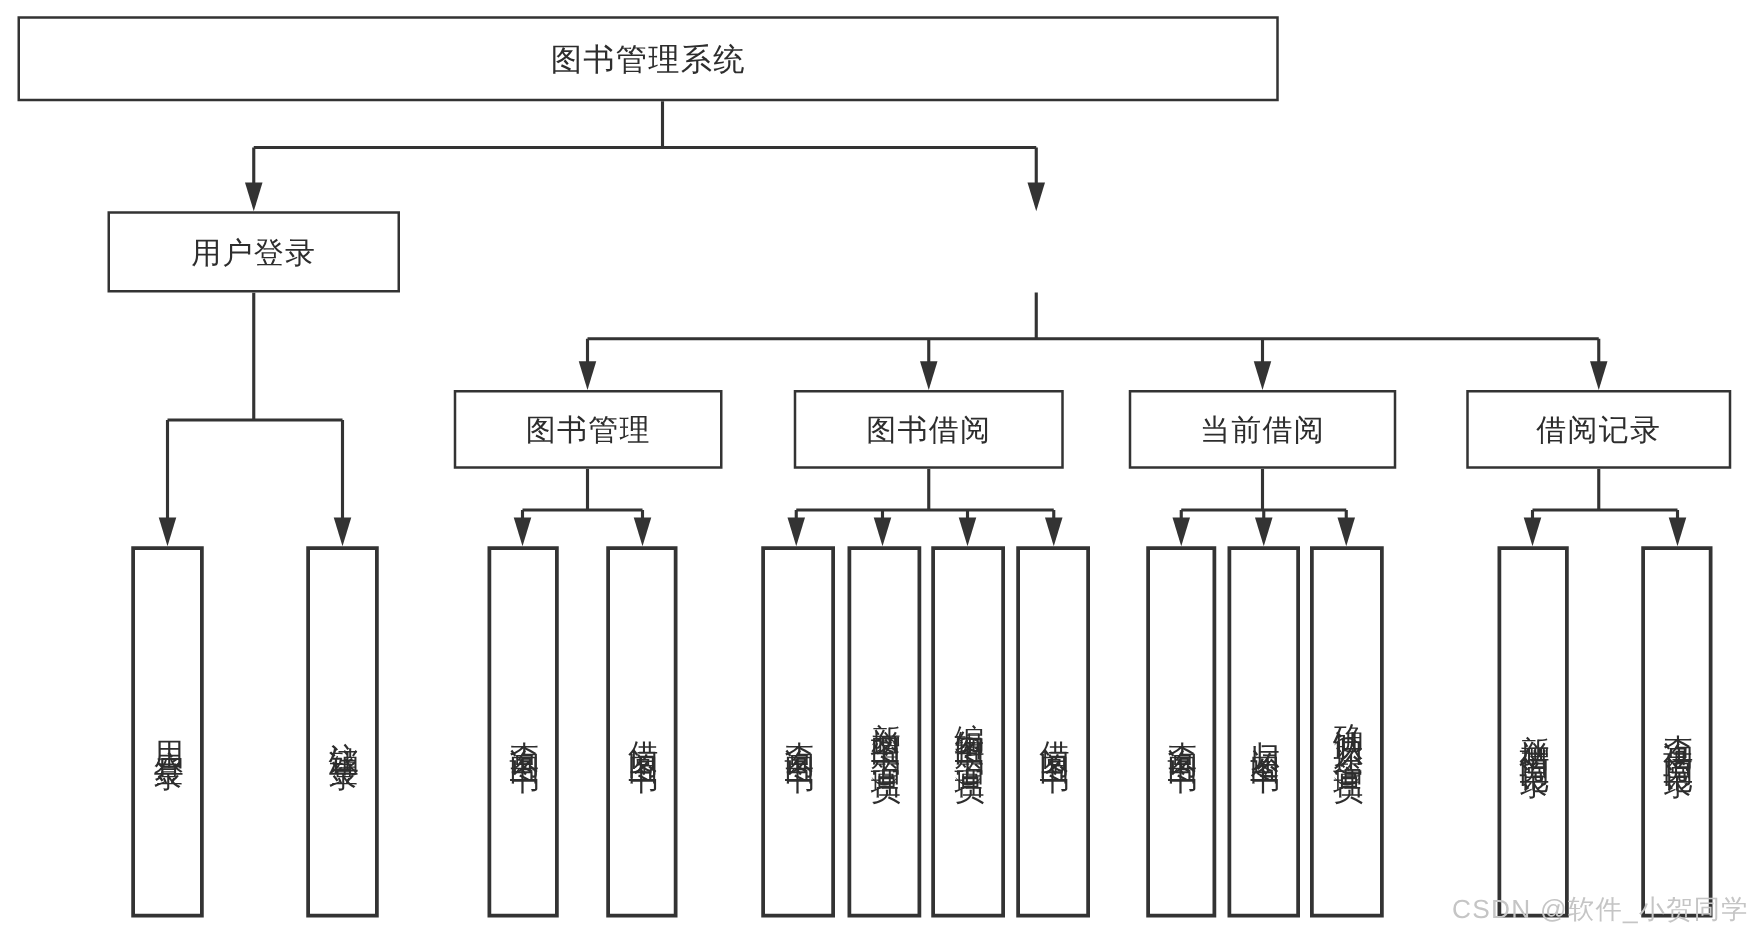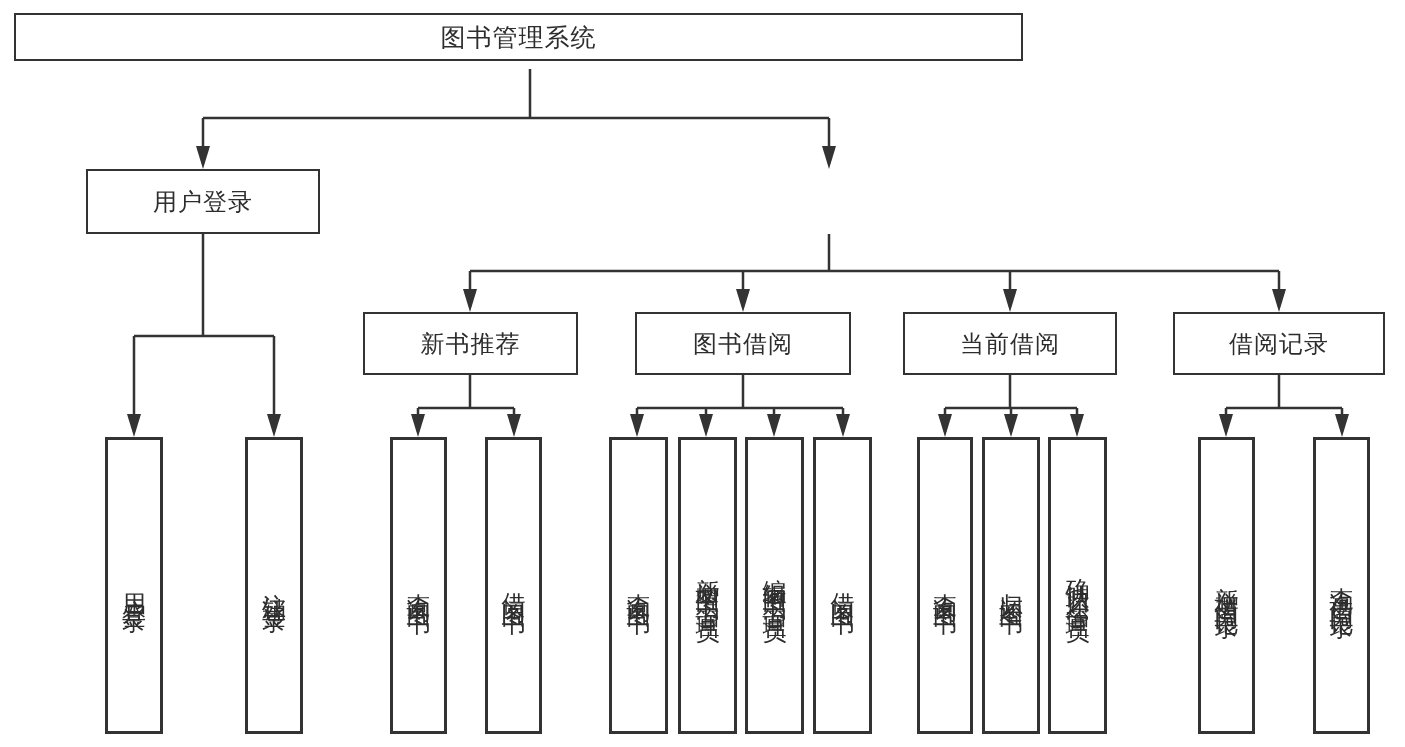--- a/index.html
+++ b/index.html
@@ -88,30 +88,30 @@
       <polygon points="767,414 781,414 774,437"></polygon>
       <polygon points="836,414 850,414 843,437"></polygon>
       <polygon points="938,414 952,414 945,437"></polygon>
       <polygon points="1004,414 1018,414 1011,437"></polygon>
       <polygon points="1070,414 1084,414 1077,437"></polygon>
       <polygon points="1219,414 1233,414 1226,437"></polygon>
       <polygon points="1335,414 1349,414 1342,437"></polygon>
     </g>
   </svg>
 
-  <div class="node h root" style="left:14px; top:13px; width:1009px; height:48px;">
+  <div class="node h root" style="left:14px; top:13px; width:1009px; height:68px;">
     <span>图书管理系统</span>
   </div>
 
   <div class="node h" style="left:86px; top:169px; width:234px; height:65px;">
     <span>用户登录</span>
   </div>
 
   <div class="node h" style="left:363px; top:312px; width:215px; height:63px;">
-    <span>新书推荐</span>
+    <span>图书管理</span>
   </div>
   <div class="node h" style="left:903px; top:312px; width:214px; height:63px;">
     <span>当前借阅</span>
   </div>
   <div class="node h" style="left:635px; top:312px; width:216px; height:63px;">
     <span>图书借阅</span>
   </div>
   <div class="node h" style="left:1173px; top:312px; width:212px; height:63px;">
     <span>借阅记录</span>
   </div>
@@ -153,14 +153,15 @@
     <span>确认归还（管理员）</span>
   </div>
 
   <div class="node leaf" style="left:1198px; top:437px; width:57px; height:297px;">
     <span>新增借阅记录</span>
   </div>
   <div class="node leaf" style="left:1313px; top:437px; width:57px; height:297px;">
     <span>查询借阅记录</span>
   </div>
 
+  <div id="watermark">CSDN @软件_小贺同学</div>
 
 </div>
 
 </body></html>

